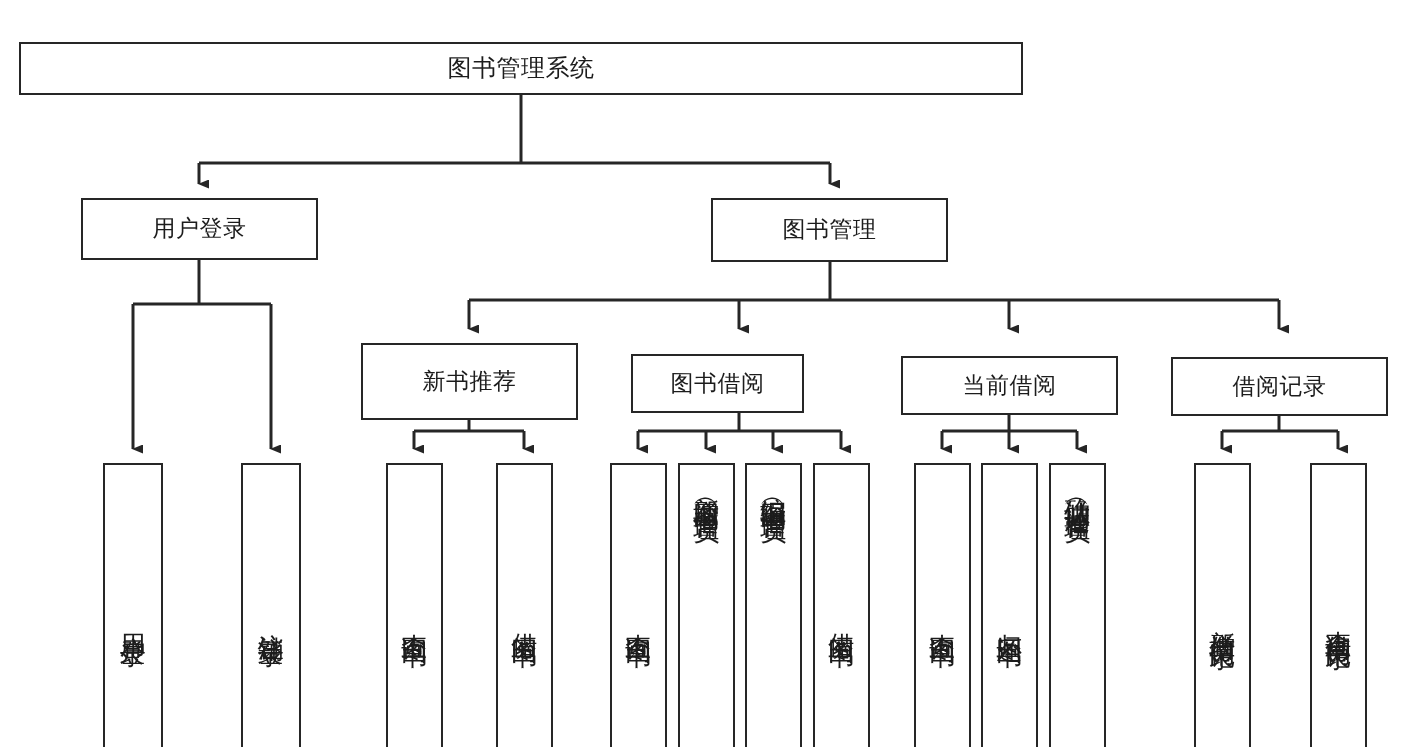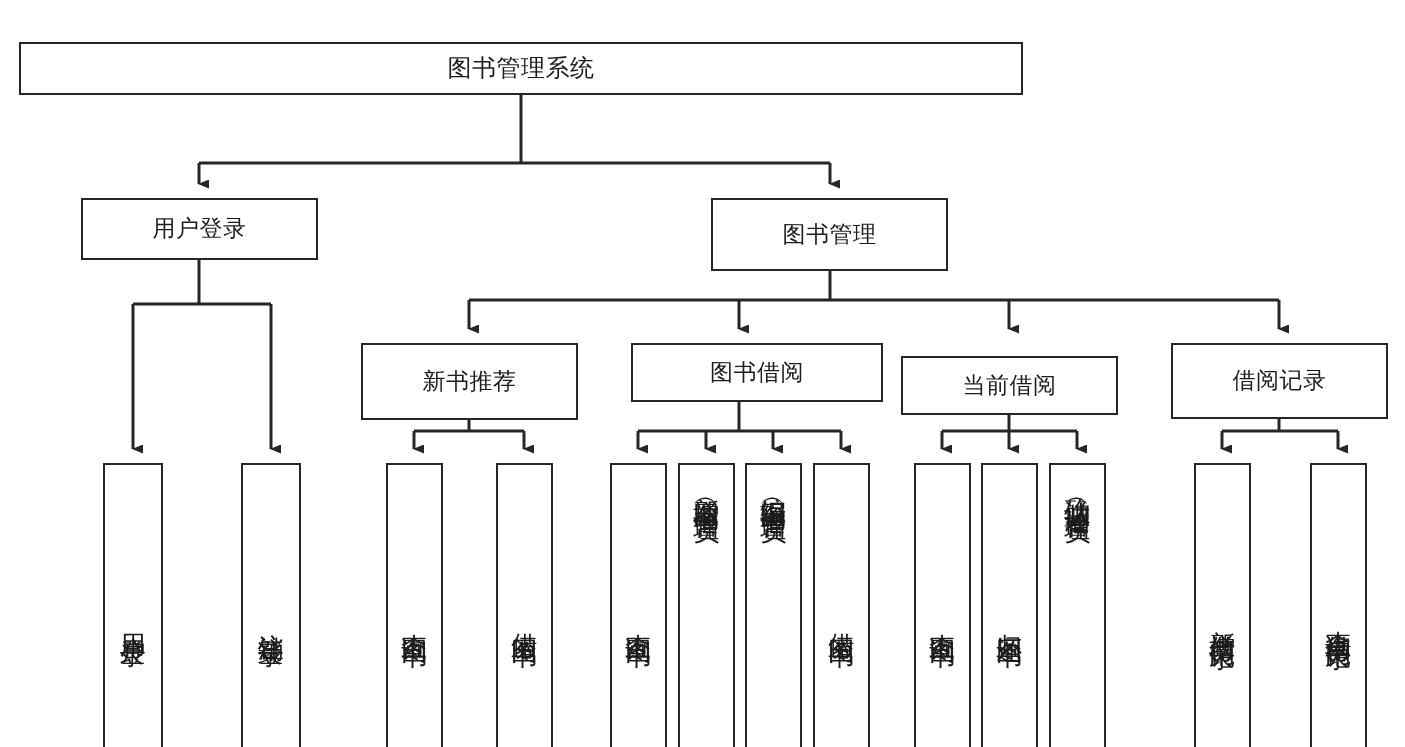--- a/index.html
+++ b/index.html
@@ -128,34 +128,34 @@
     </g>
   </svg>
 
   <div class="node h root" style="left:19px; top:14px; width:1004px; height:53px;">
     <span class="lbl">图书管理系统</span>
   </div>
 
   <div class="node h" style="left:81px; top:170px; width:237px; height:62px;">
     <span class="lbl">用户登录</span>
   </div>
-  <div class="node h" style="left:711px; top:170px; width:237px; height:73px;">
+  <div class="node h" style="left:711px; top:170px; width:237px; height:64px;">
     <span class="lbl">图书管理</span>
   </div>
 
   <div class="node h" style="left:361px; top:315px; width:217px; height:77px;">
     <span class="lbl">新书推荐</span>
   </div>
-  <div class="node h" style="left:631px; top:315px; width:252px; height:59px;">
+  <div class="node h" style="left:631px; top:326px; width:173px; height:59px;">
     <span class="lbl">图书借阅</span>
   </div>
   <div class="node h" style="left:901px; top:328px; width:217px; height:59px;">
     <span class="lbl">当前借阅</span>
   </div>
-  <div class="node h" style="left:1171px; top:315px; width:217px; height:76px;">
+  <div class="node h" style="left:1171px; top:329px; width:217px; height:59px;">
     <span class="lbl">借阅记录</span>
   </div>
 
   <div class="node v mid" style="left:103px; top:435px; width:60px; height:300px;">
     <span class="lbl">用户登录</span>
   </div>
   <div class="node v mid" style="left:241px; top:435px; width:60px; height:300px;">
     <span class="lbl">注销登录</span>
   </div>
 

